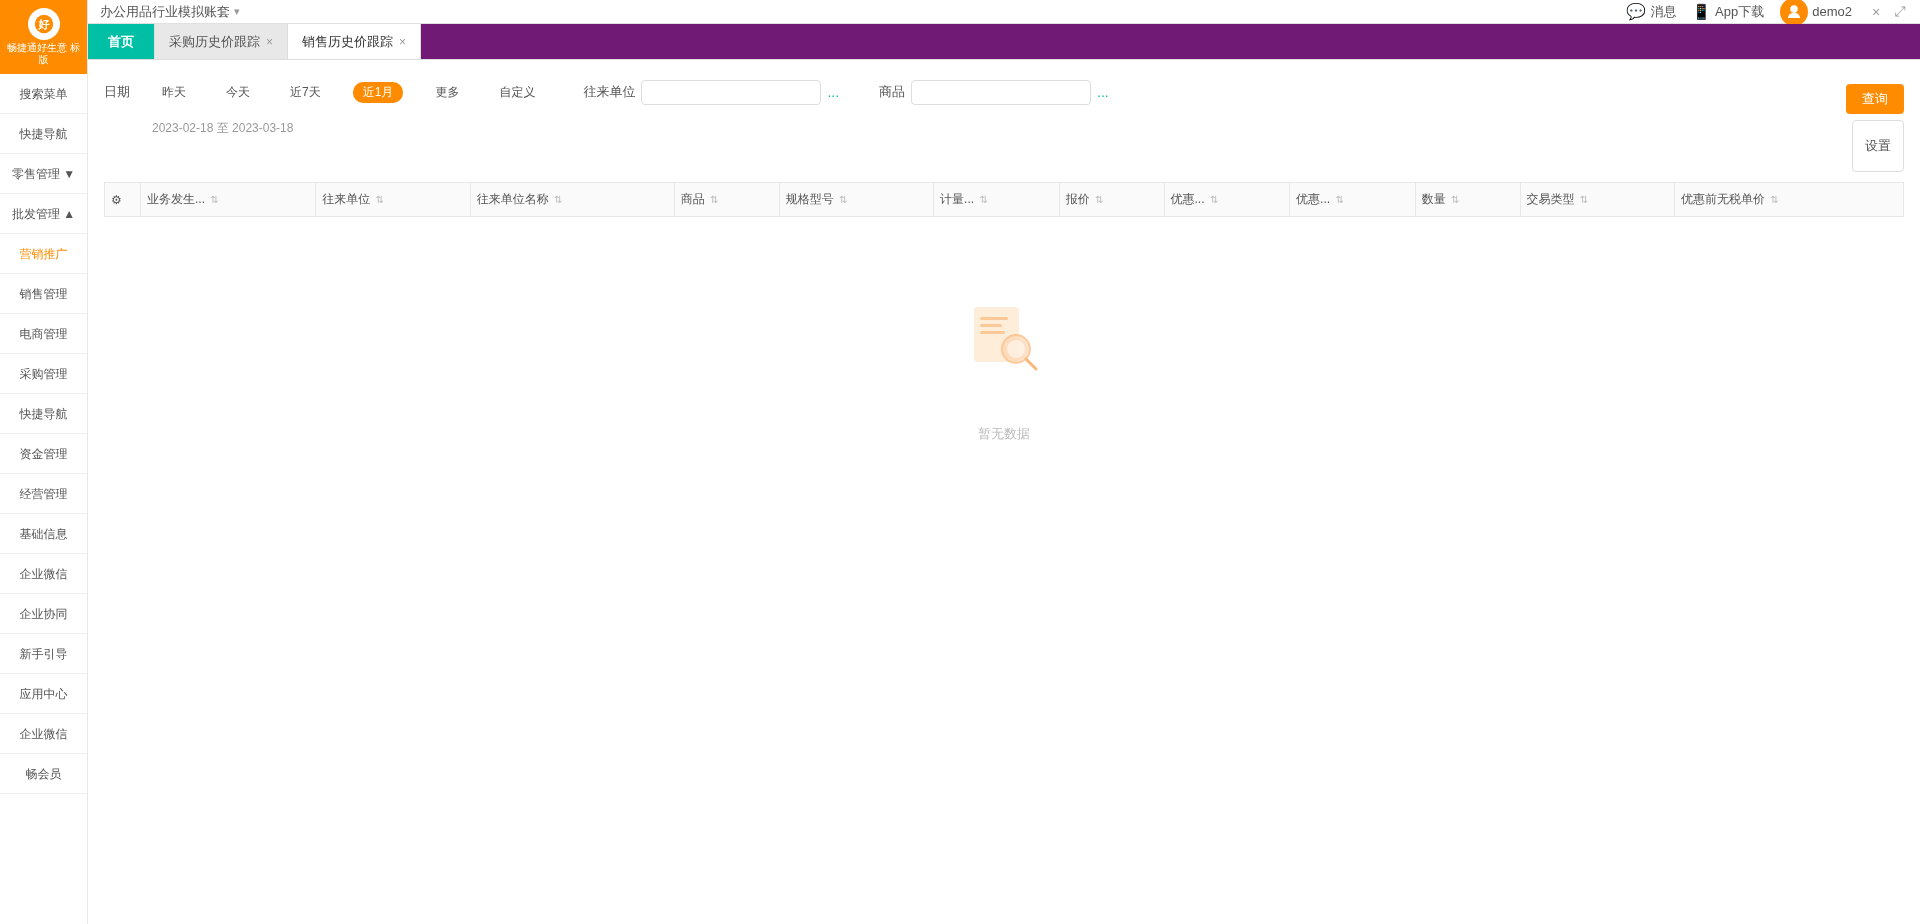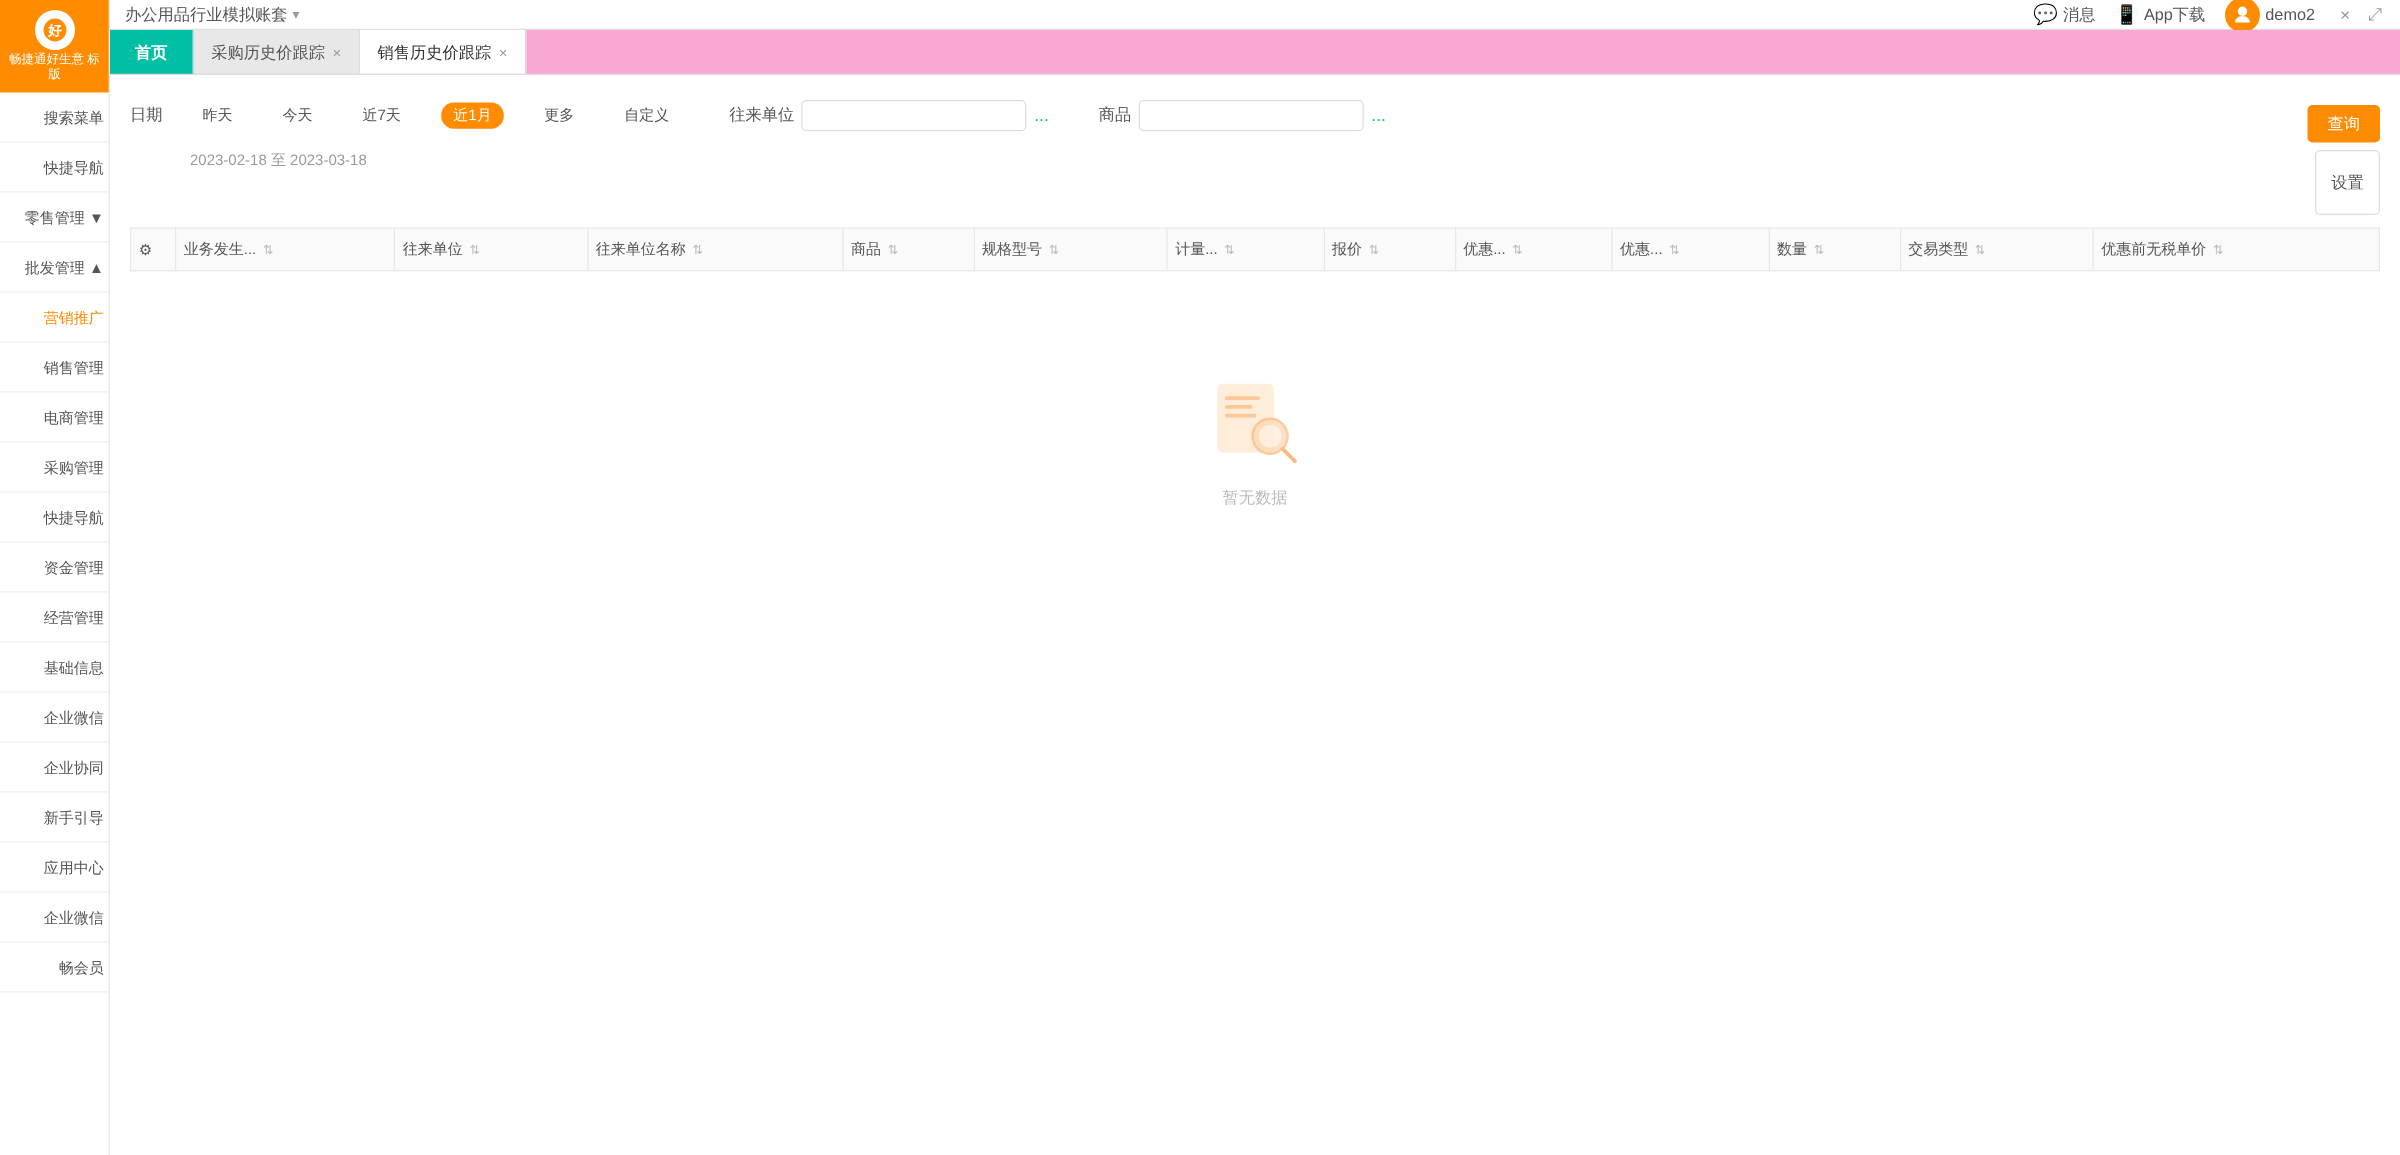--- a/index.html
+++ b/index.html
@@ -5,36 +5,36 @@
     * { box-sizing: border-box; margin: 0; padding: 0; }
     body { font-family: 'Microsoft YaHei', Arial, sans-serif; font-size: 13px; color: #333; background: #f5f5f5; display: flex; height: 924px; overflow: hidden; }
 
     
     .sidebar { width: 88px; background: #fff; display: flex; flex-direction: column; border-right: 1px solid #e8e8e8; flex-shrink: 0; }
     .logo-area { background: #ff8c00; padding: 8px 6px; display: flex; flex-direction: column; align-items: center; cursor: pointer; min-height: 56px; justify-content: center; }
     .logo-icon { width: 32px; height: 32px; background: #fff; border-radius: 50%; display: flex; align-items: center; justify-content: center; margin-bottom: 2px; }
     .logo-icon svg { width: 22px; height: 22px; }
     .logo-text { color: #fff; font-size: 10px; text-align: center; line-height: 1.2; }
 
-    .sidebar-item { padding: 10px 4px; display: flex; flex-direction: column; align-items: flex-end; cursor: pointer; font-size: 12px; color: #555; border-bottom: 1px solid #f0f0f0; }
+    .sidebar-item { padding: 10px 4px; display: flex; flex-direction: column; align-items: center; cursor: pointer; font-size: 12px; color: #555; border-bottom: 1px solid #f0f0f0; }
     .sidebar-item .item-label { margin-top: 2px; text-align: center; }
 
     
     .main { flex: 1; display: flex; flex-direction: column; overflow: hidden; }
 
     
     .topbar { background: #fff; border-bottom: 1px solid #e0e0e0; height: 24px; display: flex; align-items: center; padding: 0 12px; justify-content: space-between; }
     .topbar-left { display: flex; align-items: center; gap: 8px; }
     .topbar-dropdown { font-size: 13px; color: #555; cursor: pointer; display: flex; align-items: center; gap: 4px; }
     .topbar-right { display: flex; align-items: center; gap: 16px; font-size: 13px; color: #555; }
     .topbar-right-item { display: flex; align-items: center; gap: 4px; cursor: pointer; }
     .avatar { width: 28px; height: 28px; border-radius: 50%; background: #ff8c00; display: flex; align-items: center; justify-content: center; color: #fff; font-size: 12px; }
 
     
-    .tabbar { background: #f9a8d4; height: 36px; display: flex; align-items: stretch; border-bottom: 1px solid #ddd; }
+    .tabbar { background: #701a75; height: 36px; display: flex; align-items: stretch; border-bottom: 1px solid #ddd; }
     .tab { display: flex; align-items: center; padding: 0 14px; font-size: 13px; cursor: pointer; border-right: 1px solid #ddd; color: #555; background: #e8e8e8; position: relative; gap: 6px; }
     .tab.home { background: #00bfa5; color: #fff; font-weight: bold; padding: 0 20px; }
     .tab.active { background: #fff; color: #333; }
     .tab .close-btn { font-size: 12px; color: #999; cursor: pointer; line-height: 1; }
 
     
     .content { flex: 1; overflow: auto; background: #f5f5f5; }
     .page-container { background: #fff; margin: 0; padding: 0; min-height: 100%; }
 
     
@@ -55,21 +55,21 @@
     .btn-settings { background: #fff; color: #555; border: 1px solid #ddd; padding: 16px 12px; border-radius: 4px; font-size: 13px; cursor: pointer; }
 
     
     .table-container { padding: 0 16px; }
     .data-table { width: 100%; border-collapse: collapse; font-size: 12px; }
     .data-table th { background: #fafafa; border: 1px solid #e8e8e8; padding: 8px 6px; text-align: left; color: #555; font-weight: normal; white-space: nowrap; cursor: pointer; }
     .data-table th .sort-icon { color: #bbb; font-size: 10px; margin-left: 2px; }
     .th-settings { width: 36px; background: #fafafa; border: 1px solid #e8e8e8; text-align: center; }
 
     
-    .empty-state { display: flex; flex-direction: column; align-items: center; justify-content: center; padding: 80px 0; }
+    .empty-state { display: flex; flex-direction: column; align-items: center; justify-content: center; padding: 80px 0; gap: 36px; }
     .empty-icon { width: 100px; height: 80px; position: relative; }
     .empty-text { color: #bbb; font-size: 13px; margin-top: 12px; }
 
     
     ::-webkit-scrollbar { width: 6px; height: 6px; }
     ::-webkit-scrollbar-track { background: #f0f0f0; }
     ::-webkit-scrollbar-thumb { background: #ccc; border-radius: 3px; }
 
     .window-controls { display: flex; align-items: center; gap: 8px; }
     .win-btn { width: 16px; height: 16px; display: flex; align-items: center; justify-content: center; cursor: pointer; color: #999; font-size: 14px; }

